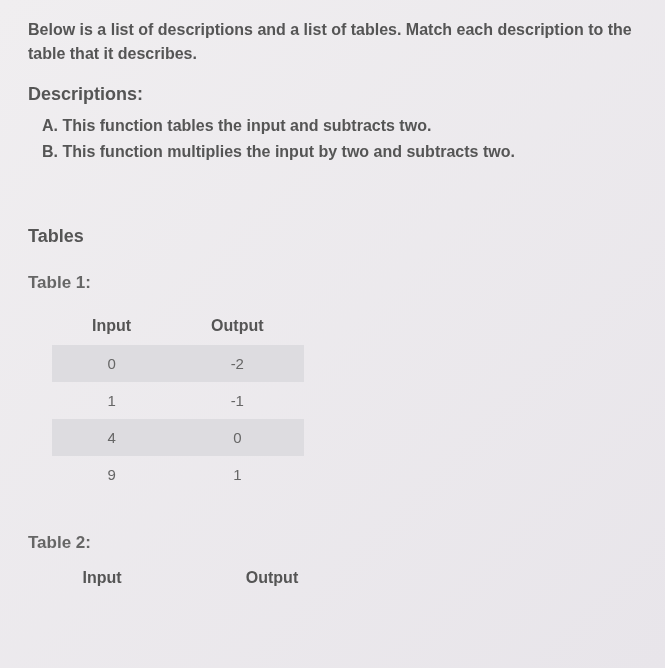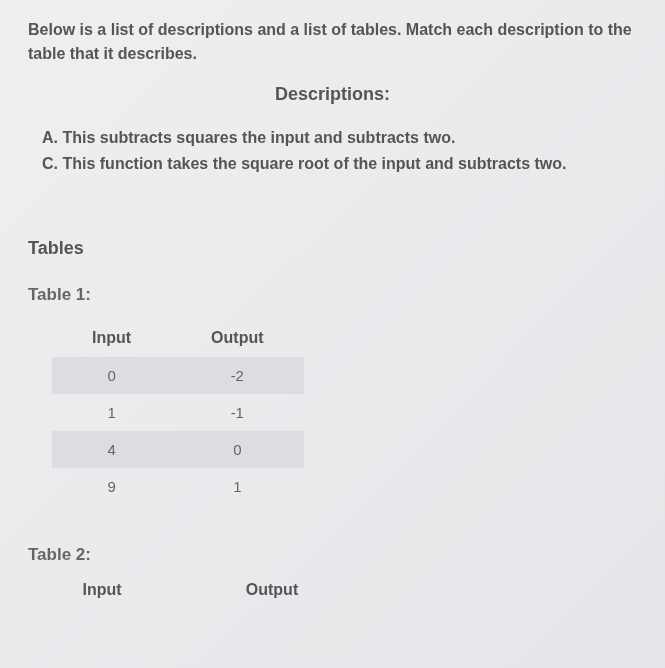--- a/index.html
+++ b/index.html
@@ -21,22 +21,21 @@
       font-size: 16px;
       font-weight: 600;
       color: #555;
       line-height: 1.5;
       margin-bottom: 18px;
     }
     .descriptions-heading {
       font-size: 18px;
       font-weight: 600;
       color: #555;
-      margin-bottom: 20px;
-      text-align: center;
+      margin-bottom: 8px;
     }
     .desc-list {
       margin-left: 14px;
       margin-bottom: 60px;
     }
     .desc-item {
       font-size: 16px;
       font-weight: 600;
       color: #555;
       line-height: 1.65;
@@ -98,25 +97,25 @@
 </head>
 <body>
 
 <p class="intro">Below is a list of descriptions and a list of tables. Match each description to the table that it describes.</p>
 
 <p class="descriptions-heading">Descriptions:</p>
 
 <div class="desc-list">
   <p class="desc-item">
     <span>A.</span>
-    <span>This subtracts squares the input and subtracts two.</span>
+    <span>This function tables the input and subtracts two.</span>
   </p>
   <p class="desc-item">
-    <span>C.</span>
-    <span>This function takes the square root of the input and subtracts two.</span>
+    <span>B.</span>
+    <span>This function multiplies the input by two and subtracts two.</span>
   </p>
 </div>
 
 <p class="tables-heading">Tables</p>
 
 <p class="table-label">Table 1:</p>
 
 <table class="data-table">
   <thead>
     <tr>

